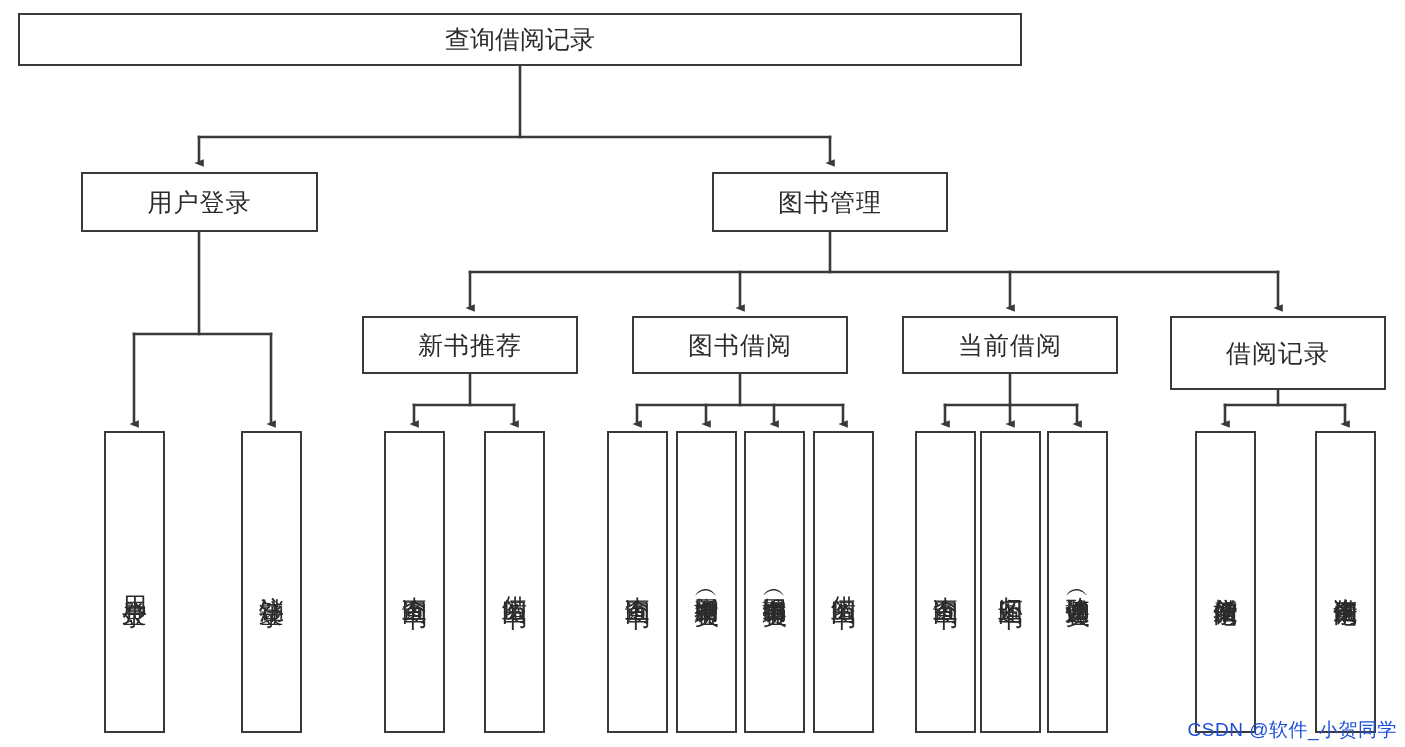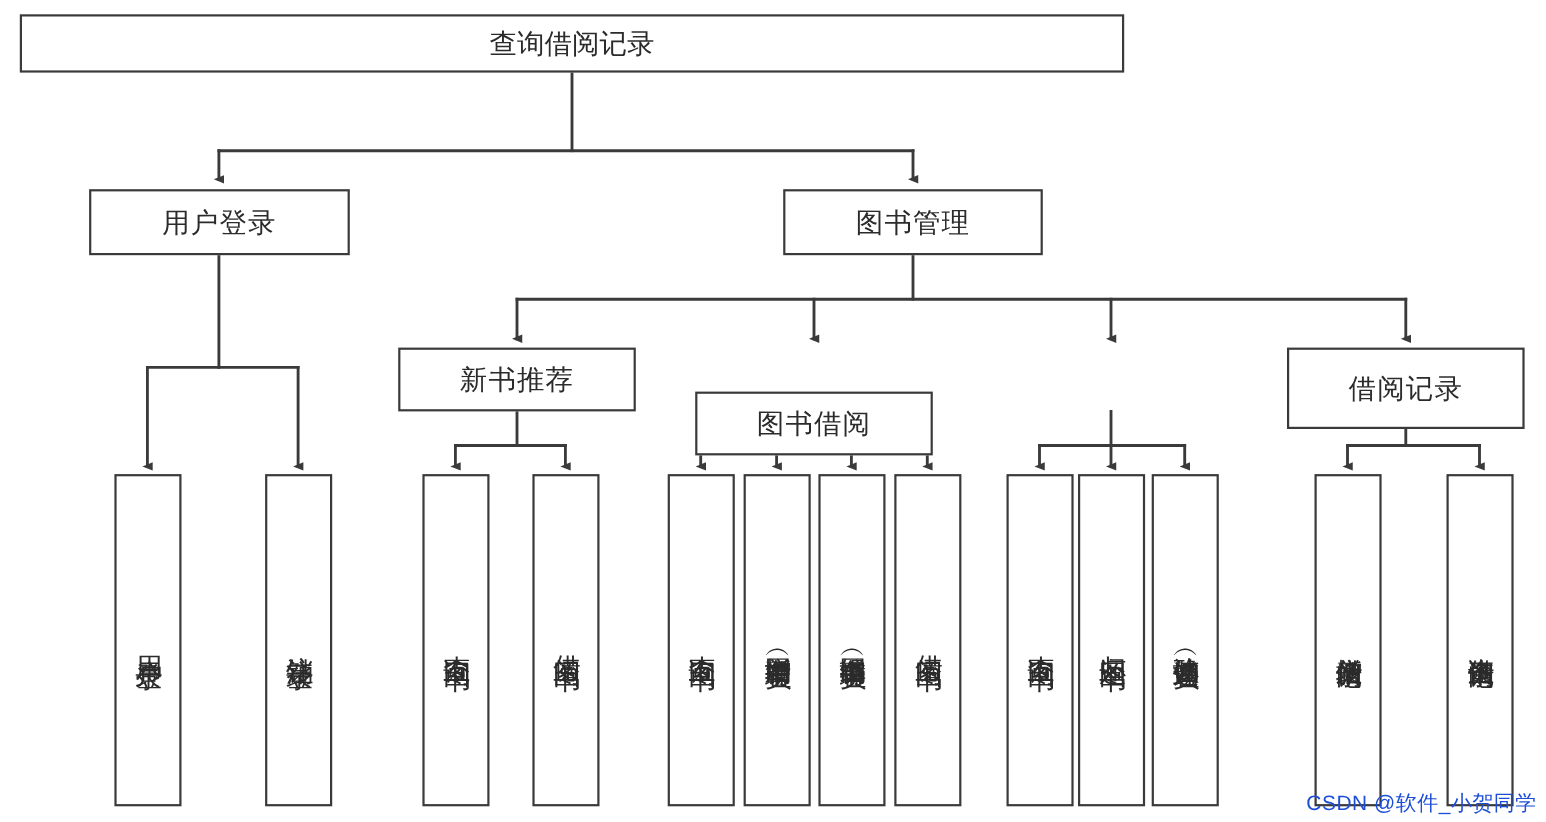--- a/index.html
+++ b/index.html
@@ -136,22 +136,25 @@
   <div class="node horiz" style="left:81px; top:172px; width:237px; height:60px;">
     <span class="hlabel">用户登录</span>
   </div>
   <div class="node horiz" style="left:712px; top:172px; width:236px; height:60px;">
     <span class="hlabel">图书管理</span>
   </div>
 
   <div class="node horiz" style="left:362px; top:316px; width:216px; height:58px;">
     <span class="hlabel">新书推荐</span>
   </div>
-  <div class="node horiz" style="left:632px; top:316px; width:216px; height:58px;margin-top:40px;">
+  <div class="node horiz" style="left:632px; top:316px; width:216px; height:58px;">
     <span class="hlabel">图书借阅</span>
+  </div>
+  <div class="node horiz" style="left:902px; top:316px; width:216px; height:58px;">
+    <span class="hlabel">当前借阅</span>
   </div>
   <div class="node horiz" style="left:1170px; top:316px; width:216px; height:74px;">
     <span class="hlabel">借阅记录</span>
   </div>
 
   <div class="node vert" style="left:104px; top:431px; width:61px; height:302px;">
     <span class="vlabel">用户登录</span>
   </div>
   <div class="node vert" style="left:241px; top:431px; width:61px; height:302px;">
     <span class="vlabel">注销登录</span>

